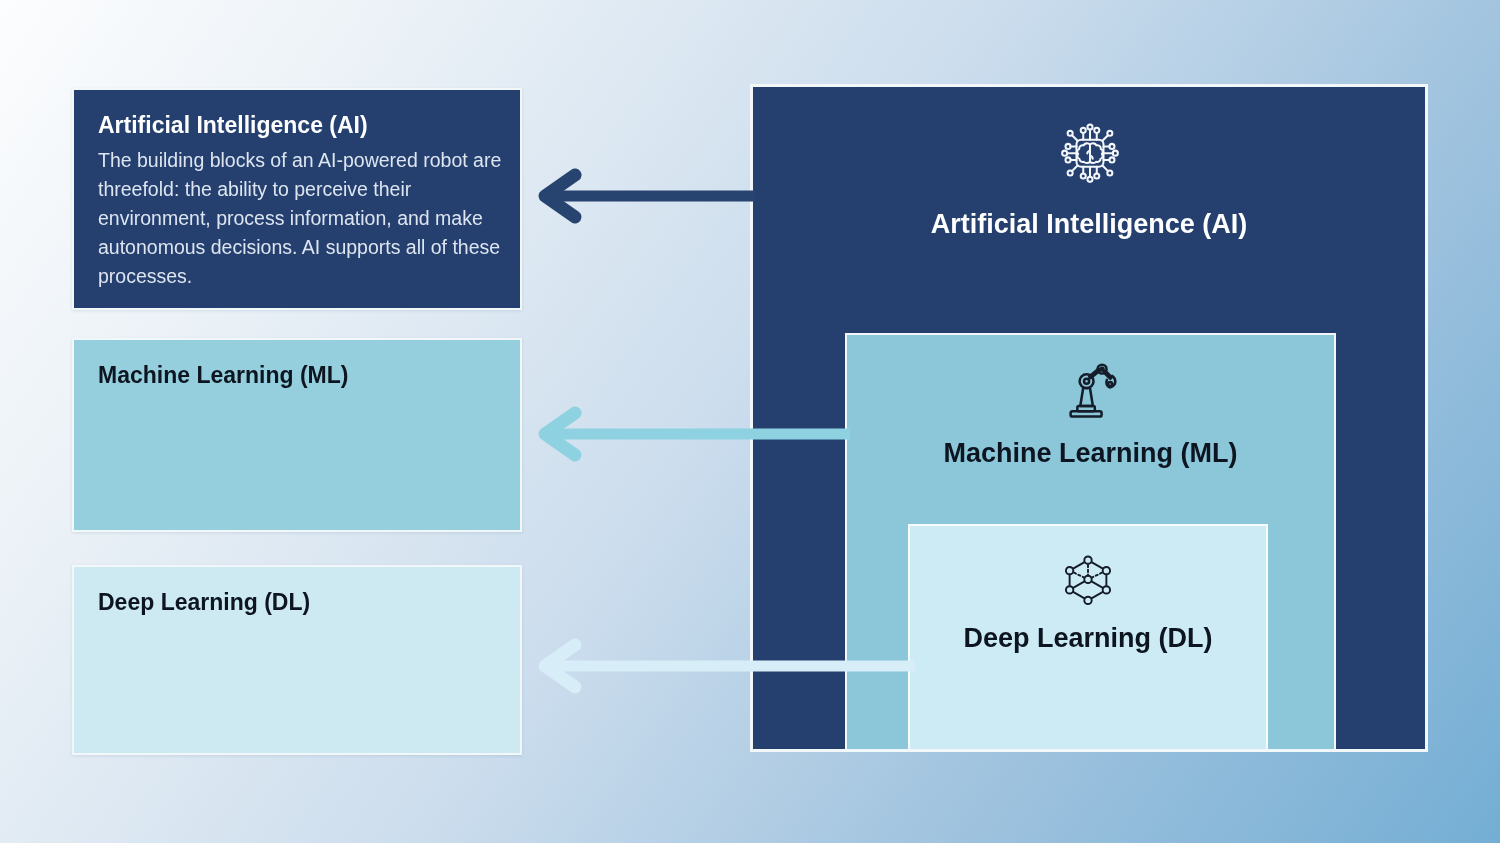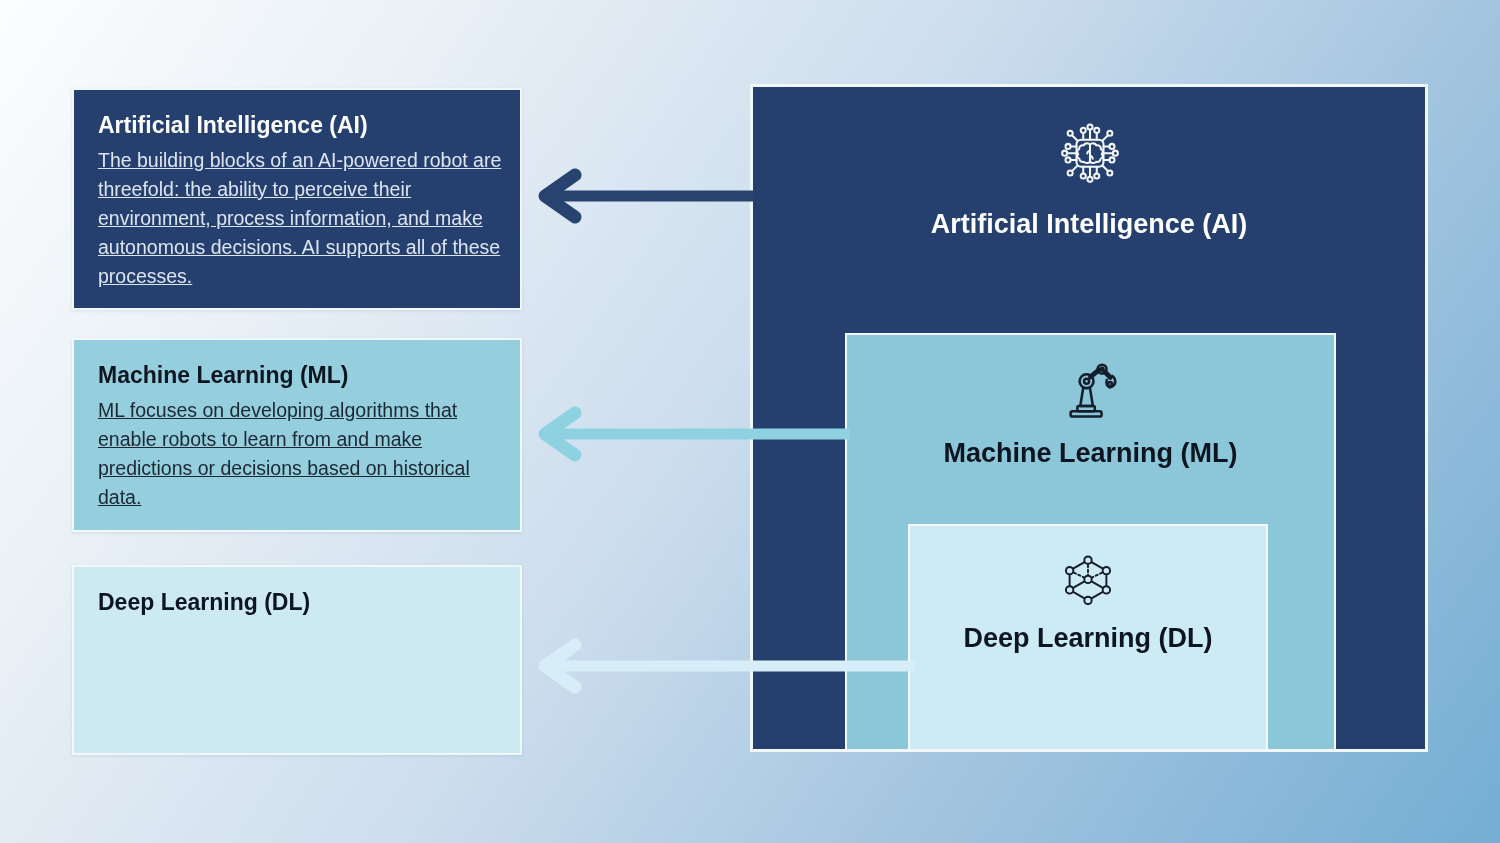--- a/index.html
+++ b/index.html
@@ -6,21 +6,21 @@
   body{font-family:"Liberation Sans", sans-serif;}
   #stage{
     position:relative;width:1500px;height:843px;overflow:hidden;
     background:linear-gradient(125deg,#fcfdfe 0%,#e9f0f6 22%,#ccdded 48%,#a2c4df 72%,#74aed4 100%);
   }
   .panel{
     position:absolute;box-sizing:border-box;border:2px solid #f2f7fa;
     padding:20px 18px 18px 24px;box-shadow:0 1px 3px rgba(40,70,110,.12);
   }
   .panel h2{margin:0 0 6px 0;font-size:23px;line-height:30px;font-weight:700;}
-  .panel p{margin:0;font-size:19.5px;line-height:29px;font-weight:400;text-decoration:underline;}
+  .panel p{margin:0;font-size:19.5px;line-height:29px;font-weight:400;}
   .panel-ai{left:72px;top:88px;width:450px;height:222px;background:#25406e;}
   .panel-ai h2{color:#ffffff;}
   .panel-ai p{color:#dde5f1;}
   .panel-ml{left:72px;top:338px;width:450px;height:194px;background:#95cfdd;}
   .panel-dl{left:72px;top:565px;width:450px;height:190px;background:#cdeaf3;}
   .panel-ml h2,.panel-dl h2{color:#0d1520;}
   .panel-ml p,.panel-dl p{color:#1c2734;}
 
   .box{position:absolute;box-sizing:border-box;}
   .box-ai{left:750px;top:84px;width:678px;height:668px;background:#25406e;border:3px solid #f2f7fa;}
@@ -144,21 +144,20 @@
   <div class="box-label label-ai">Artificial Intelligence (AI)</div>
   <div class="box-label label-ml">Machine Learning (ML)</div>
   <div class="box-label label-dl">Deep Learning (DL)</div>
 
   <div class="panel panel-ai">
     <h2>Artificial Intelligence (AI)</h2>
     <p>The building blocks of an AI-powered robot are threefold: the ability to perceive their environment, process information, and make autonomous decisions. AI supports all of these processes.</p>
   </div>
   <div class="panel panel-ml">
     <h2>Machine Learning (ML)</h2>
-    <p>ML focuses on developing algorithms that enable robots to learn from and make predictions or decisions based on historical data.</p>
   </div>
   <div class="panel panel-dl">
     <h2>Deep Learning (DL)</h2>
   </div>
 
   <svg class="arrow" style="left:535px;top:162px" width="220" height="68" viewBox="0 0 220 68" fill="none" stroke-linecap="round" stroke-linejoin="round">
     <line x1="16" y1="34" x2="220" y2="34" stroke-width="11" stroke="#27436f"></line>
     <polyline points="40,13 10,34 40,55" stroke-width="13" stroke="#27436f"></polyline>
   </svg>
   <svg class="arrow" style="left:535px;top:400px" width="315" height="68" viewBox="0 0 315 68" fill="none" stroke-linecap="round" stroke-linejoin="round">

